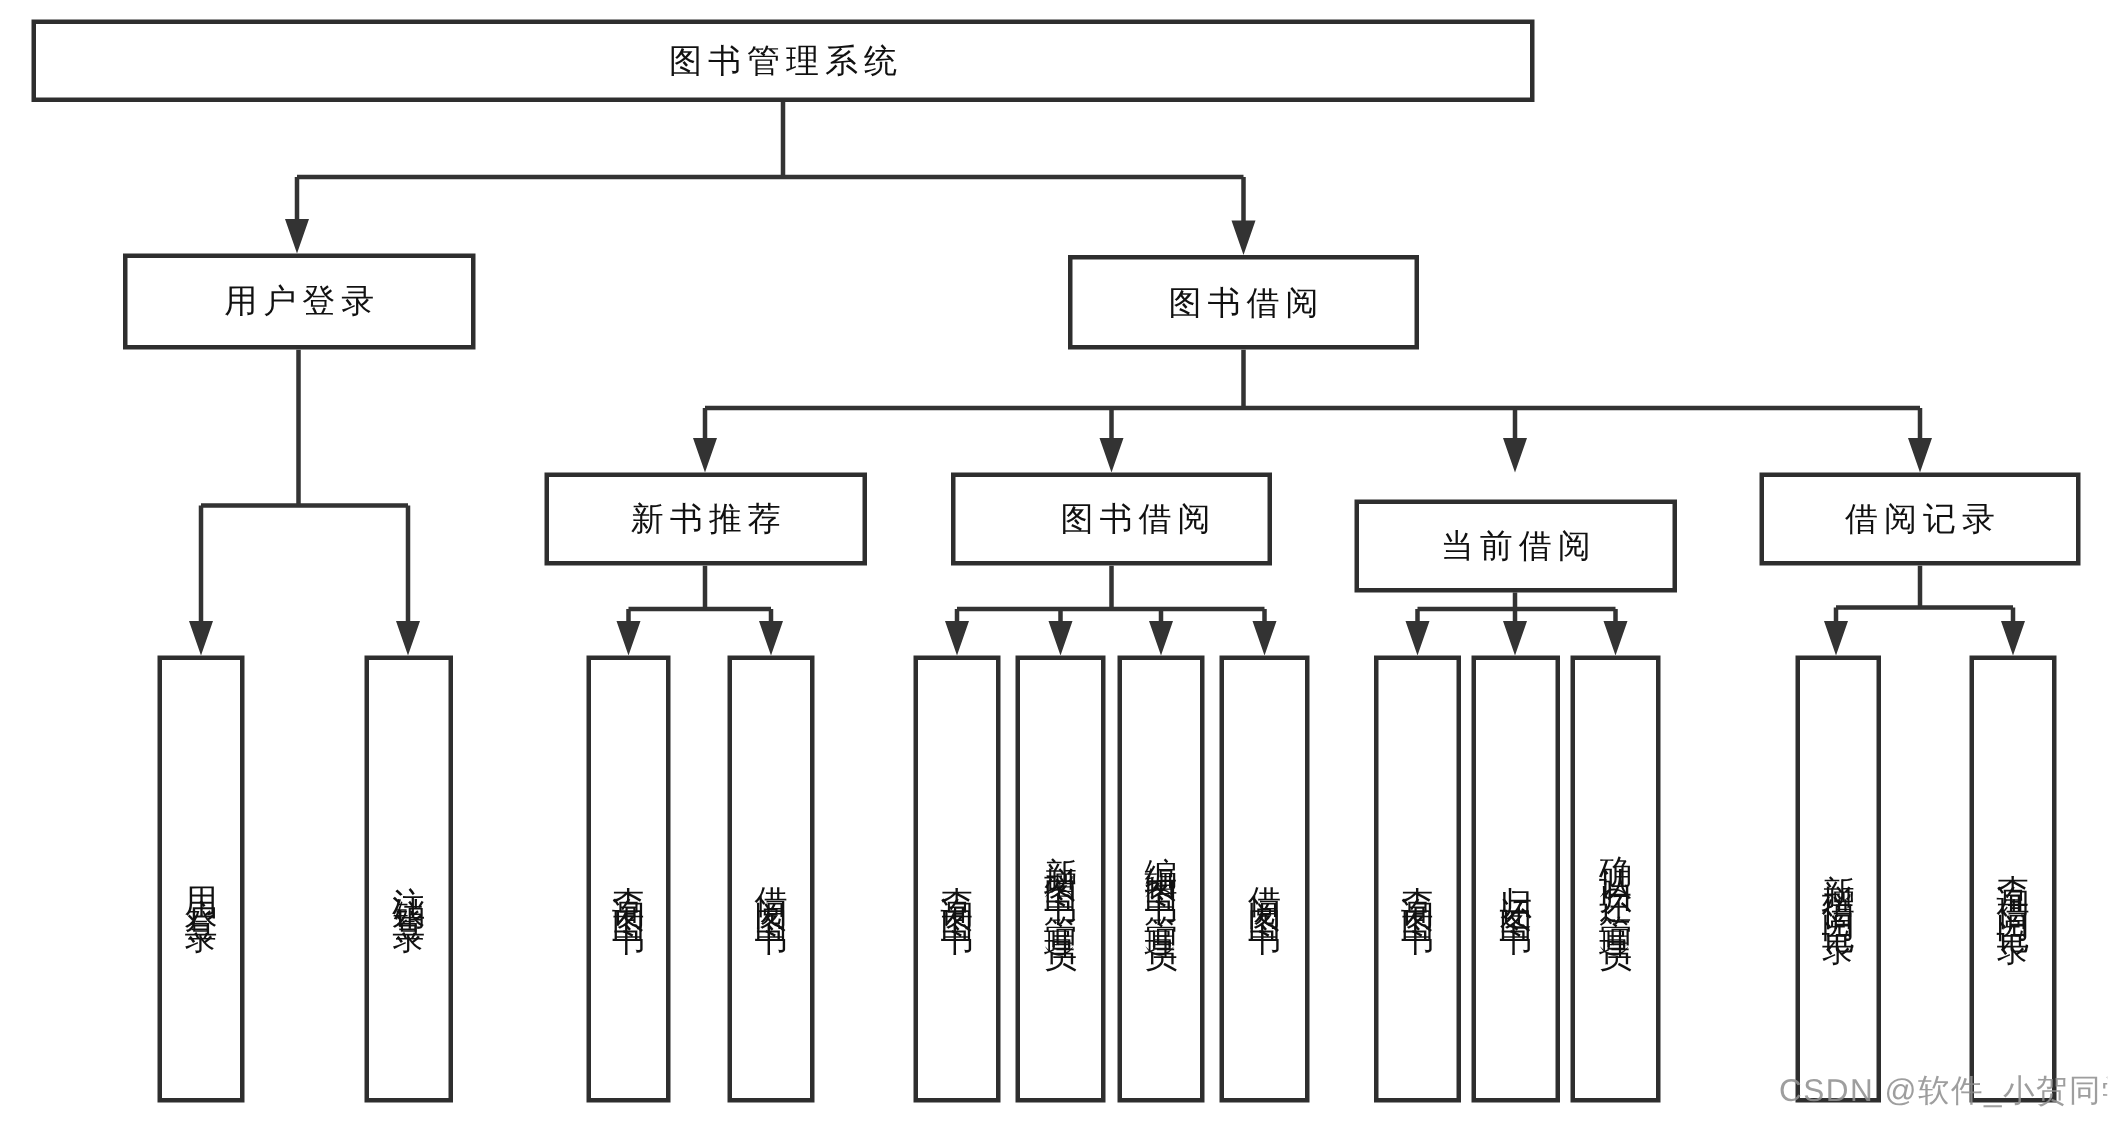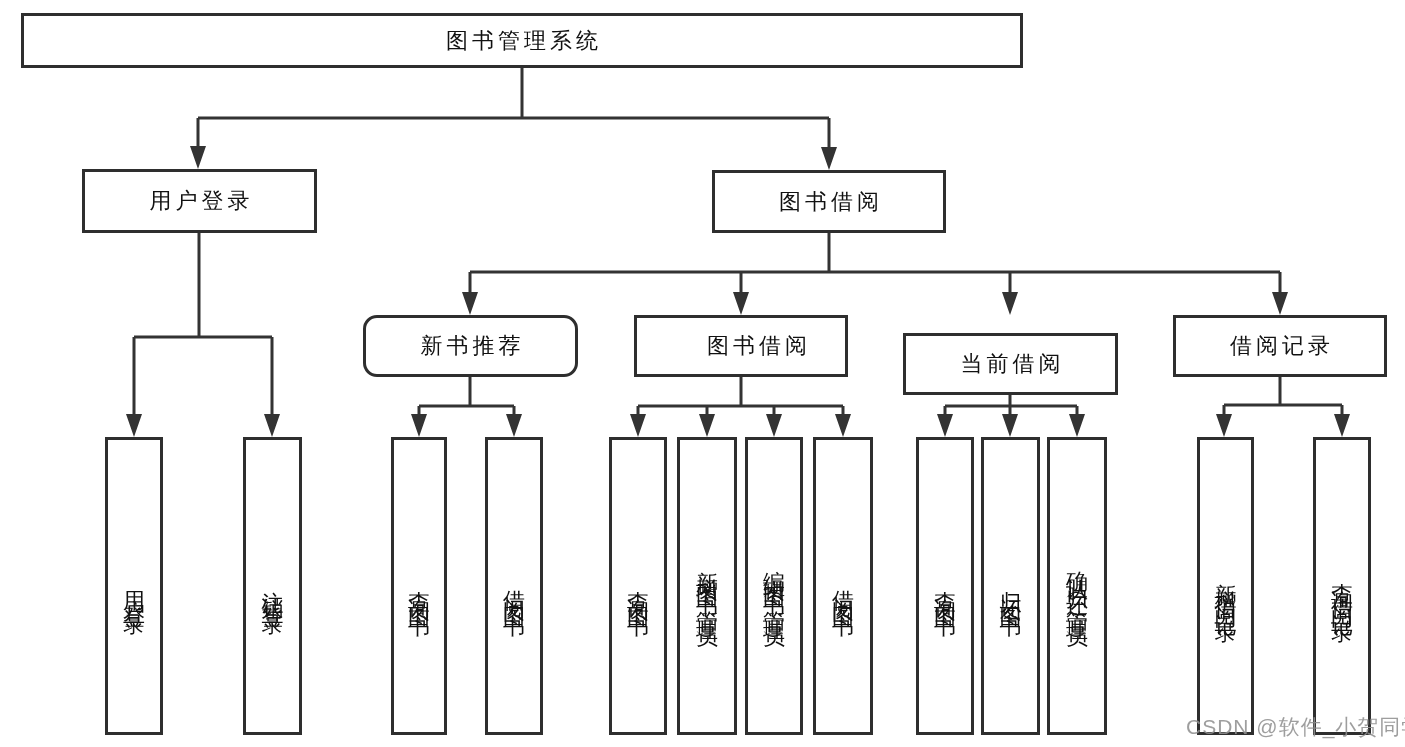--- a/index.html
+++ b/index.html
@@ -81,21 +81,21 @@
              M945,437 l-8,-23 h16 z  M1010,437 l-8,-23 h16 z
              M1077,437 l-8,-23 h16 z M1224,437 l-8,-23 h16 z
              M1342,437 l-8,-23 h16 z"></path>
   </svg>
 
   <div class="node hnode" style="left:21px; top:13px; width:1002px; height:55px;">图书管理系统</div>
 
   <div class="node hnode" style="left:82px; top:169px; width:235px; height:64px;">用户登录</div>
   <div class="node hnode" style="left:712px; top:170px; width:234px; height:63px;">图书借阅</div>
 
-  <div class="node hnode" style="left:363px; top:315px; width:215px; height:62px;border-radius:14px;">新书推荐</div>
+  <div class="node hnode" style="left:363px; top:315px; width:215px; height:62px;">新书推荐</div>
   <div class="node hnode" style="left:634px; top:315px; width:214px; height:62px;padding-left:32px;">图书借阅</div>
   <div class="node hnode" style="left:903px; top:315px; width:215px; height:62px;margin-top:18px;">当前借阅</div>
   <div class="node hnode" style="left:1173px; top:315px; width:214px; height:62px;">借阅记录</div>
 
   <div class="node vnode" style="left:105px; width:58px;">用户登录</div>
   <div class="node vnode" style="left:243px; width:59px;">注销登录</div>
 
   <div class="node vnode" style="left:391px; width:56px;">查询图书</div>
   <div class="node vnode" style="left:485px; width:58px;">借阅图书</div>
 

